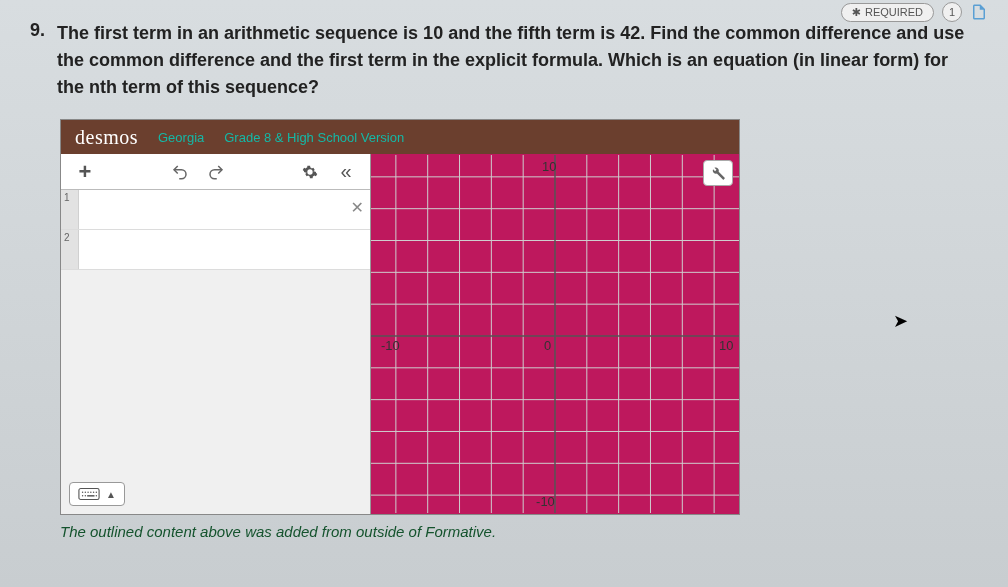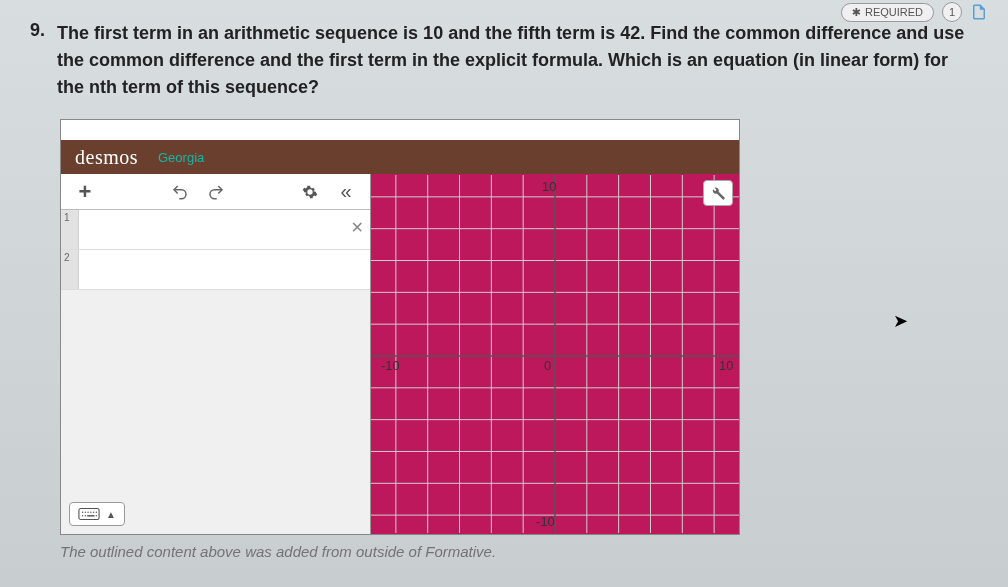--- a/index.html
+++ b/index.html
@@ -80,21 +80,20 @@
       background: #fff;
     }
     .desmos-header {
       background: #6b3f2e;
       color: #fff;
       display: flex;
       align-items: center;
       height: 34px;
       padding: 0 14px;
       gap: 20px;
-      margin-top: 20px;
     }
     .desmos-logo {
       font-family: Georgia, serif;
       font-size: 20px;
       letter-spacing: 0.5px;
     }
     .desmos-sub {
       font-size: 13px;
       color: #14b8a6;
     }
@@ -196,21 +195,21 @@
       background: #fff;
       display: flex;
       align-items: center;
       justify-content: center;
       cursor: pointer;
     }
     .footer-note {
       margin: 8px 0 0 60px;
       font-style: italic;
       font-size: 15px;
-      color: #737373;
+      color: #14532d;
     }
     .cursor-arrow {
       position: absolute;
       top: 310px;
       right: 100px;
       font-size: 18px;
       color: #000;
       pointer-events: none;
     }
   </style>
@@ -238,20 +237,21 @@
     <div class="question-text-col">
       <span class="question-text">The first term in an arithmetic sequence is 10 and the fifth term is 42. Find the common difference and use the common difference and the first term in the explicit formula. Which is an equation (in linear form) for the nth term of this sequence?</span>
     </div>
   </div>
 </div>
 
 <div class="desmos-frame">
   <div class="desmos-header">
     <span class="desmos-logo">desmos</span>
     <span class="desmos-sub">Georgia</span>
+    <span class="desmos-sub">Grade 8 &amp; High School Version</span>
   </div>
   <div class="desmos-body">
     <div class="expr-panel">
       <div class="expr-toolbar">
         <div class="tb-btn" style="font-weight:bold;font-size:22px;">+</div>
         <div class="tb-spacer"></div>
         <div class="tb-btn">
           <svg width="18" height="18" viewBox="0 0 24 24" fill="none" stroke="#666" stroke-width="2">
               <path d="M9 14l-5-5 5-5"></path>
               <path d="M4 9h10a6 6 0 0 1 0 12h-3"></path>

